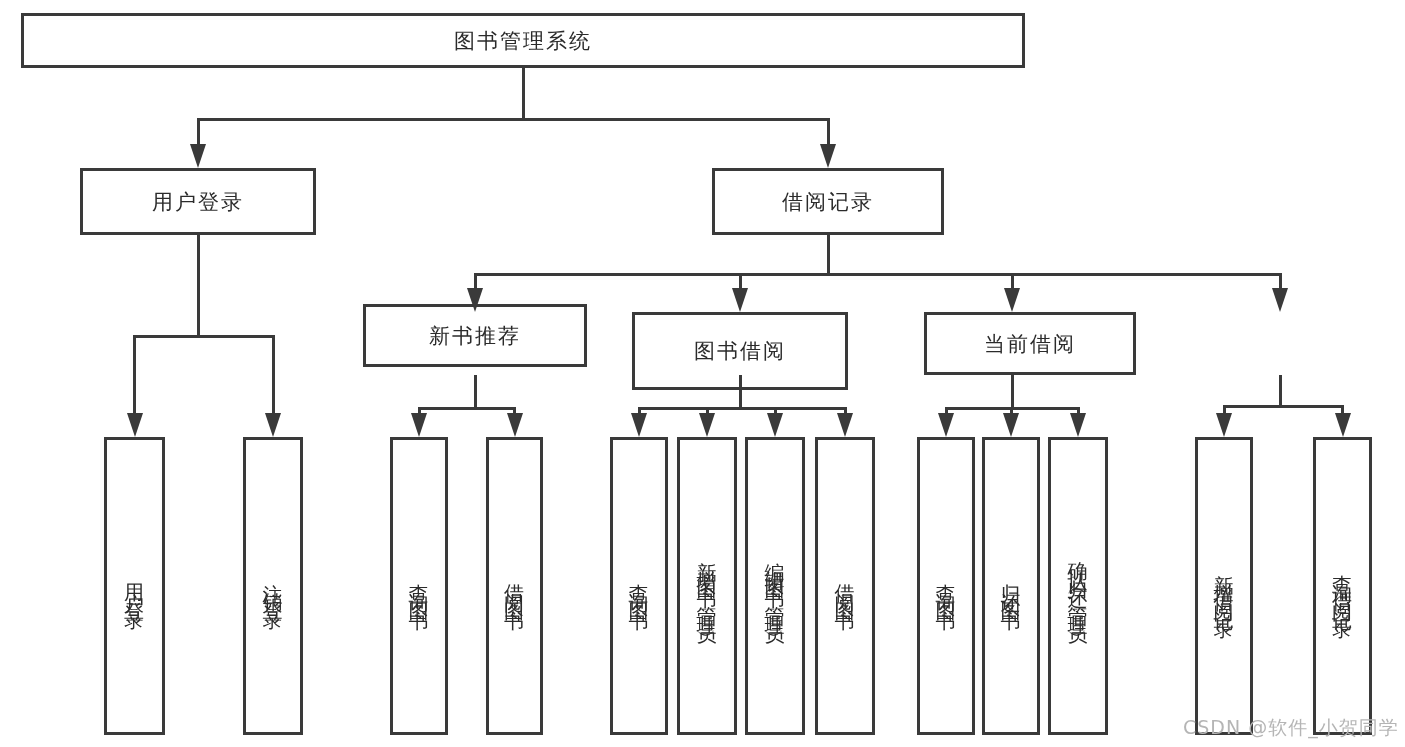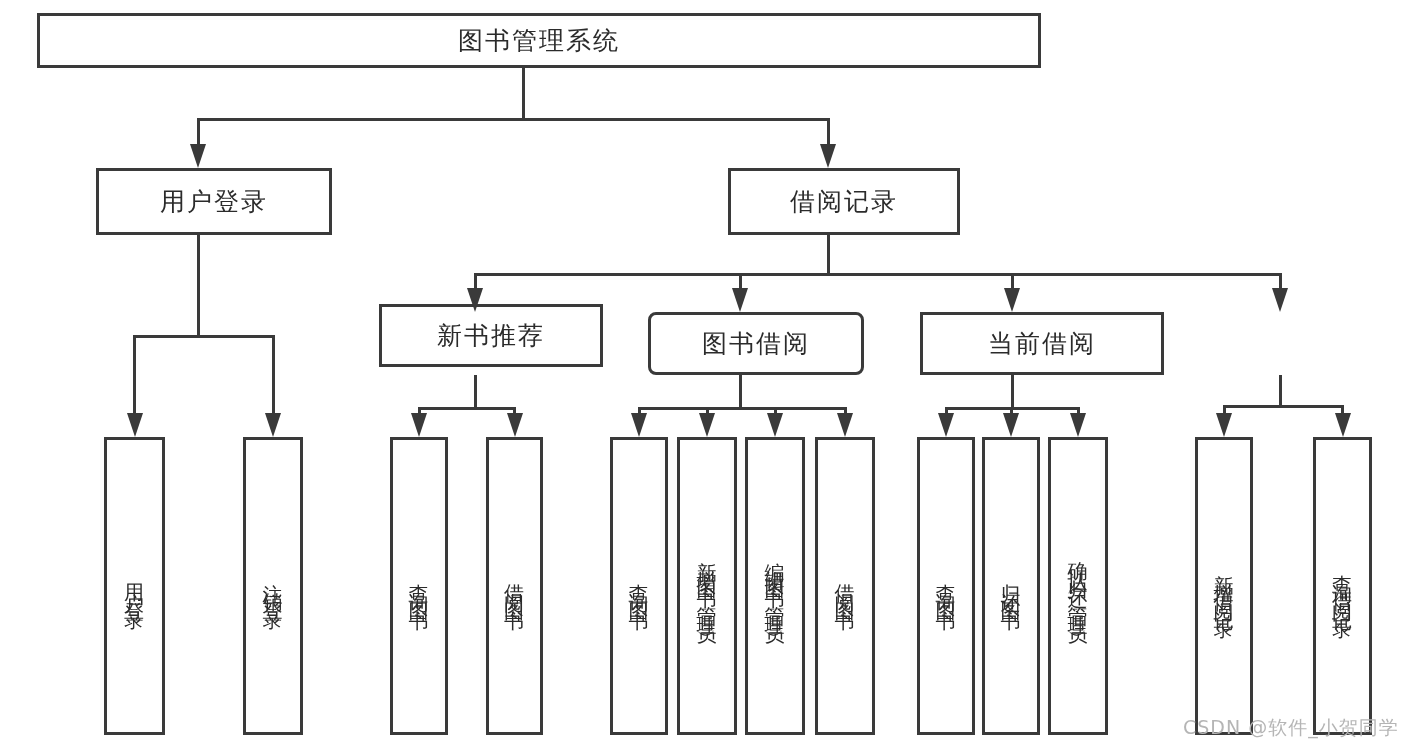--- a/index.html
+++ b/index.html
@@ -4,42 +4,42 @@
 <style>
   html,body{margin:0;padding:0;background:#ffffff;}
   .canvas{
     position:relative;width:1405px;height:747px;background:#ffffff;
     font-family:"DejaVu Sans","Liberation Sans",sans-serif;overflow:hidden;
   }
   .box{
     position:absolute;box-sizing:border-box;border:3px solid #3a3a3a;background:#ffffff;
     display:flex;align-items:center;justify-content:center;color:#2b2b2b;
   }
-  .hbox{font-size:25px;letter-spacing:2px;margin-left:16px;}
+  .hbox{font-size:21px;letter-spacing:2px;}
   .vbox .label{
     writing-mode:vertical-rl;text-orientation:mixed;
     font-size:20px;letter-spacing:9px;line-height:1;
   }
   .line{position:absolute;background:#3a3a3a;}
   .arrow{
     position:absolute;width:0;height:0;
     border-left:8px solid transparent;border-right:8px solid transparent;
     border-top:24px solid #3a3a3a;
   }
   .watermark{
     position:absolute;left:1183px;top:715px;z-index:6;
     color:#b5b5b5;font-size:19px;white-space:nowrap;letter-spacing:1px;
   }
   
   .n-root{left:21px;top:13px;width:1004px;height:55px;}
   .n-l2a{left:80px;top:168px;width:236px;height:67px;}
   .n-l2b{left:712px;top:168px;width:232px;height:67px;}
   .n-l3a{left:363px;top:304px;width:224px;height:63px;}
-  .n-l3b{left:632px;top:312px;width:216px;height:63px;border-radius:8px;}
-  .n-l3c{left:904px;top:312px;width:244px;height:63px;}
+  .n-l3b{left:632px;top:312px;width:216px;height:78px;}
+  .n-l3c{left:924px;top:312px;width:212px;height:63px;}
   .n-l3d{left:1172px;top:312px;width:216px;height:63px;}
   .leaf{top:437px;height:298px;}
   .n-f1{left:104px;width:61px;}
   .n-f2{left:243px;width:60px;}
   .n-f3{left:390px;width:58px;}
   .n-f4{left:486px;width:57px;}
   .n-f5{left:610px;width:58px;}
   .n-f6{left:677px;width:60px;}
   .n-f7{left:745px;width:60px;}
   .n-f8{left:815px;width:60px;}

